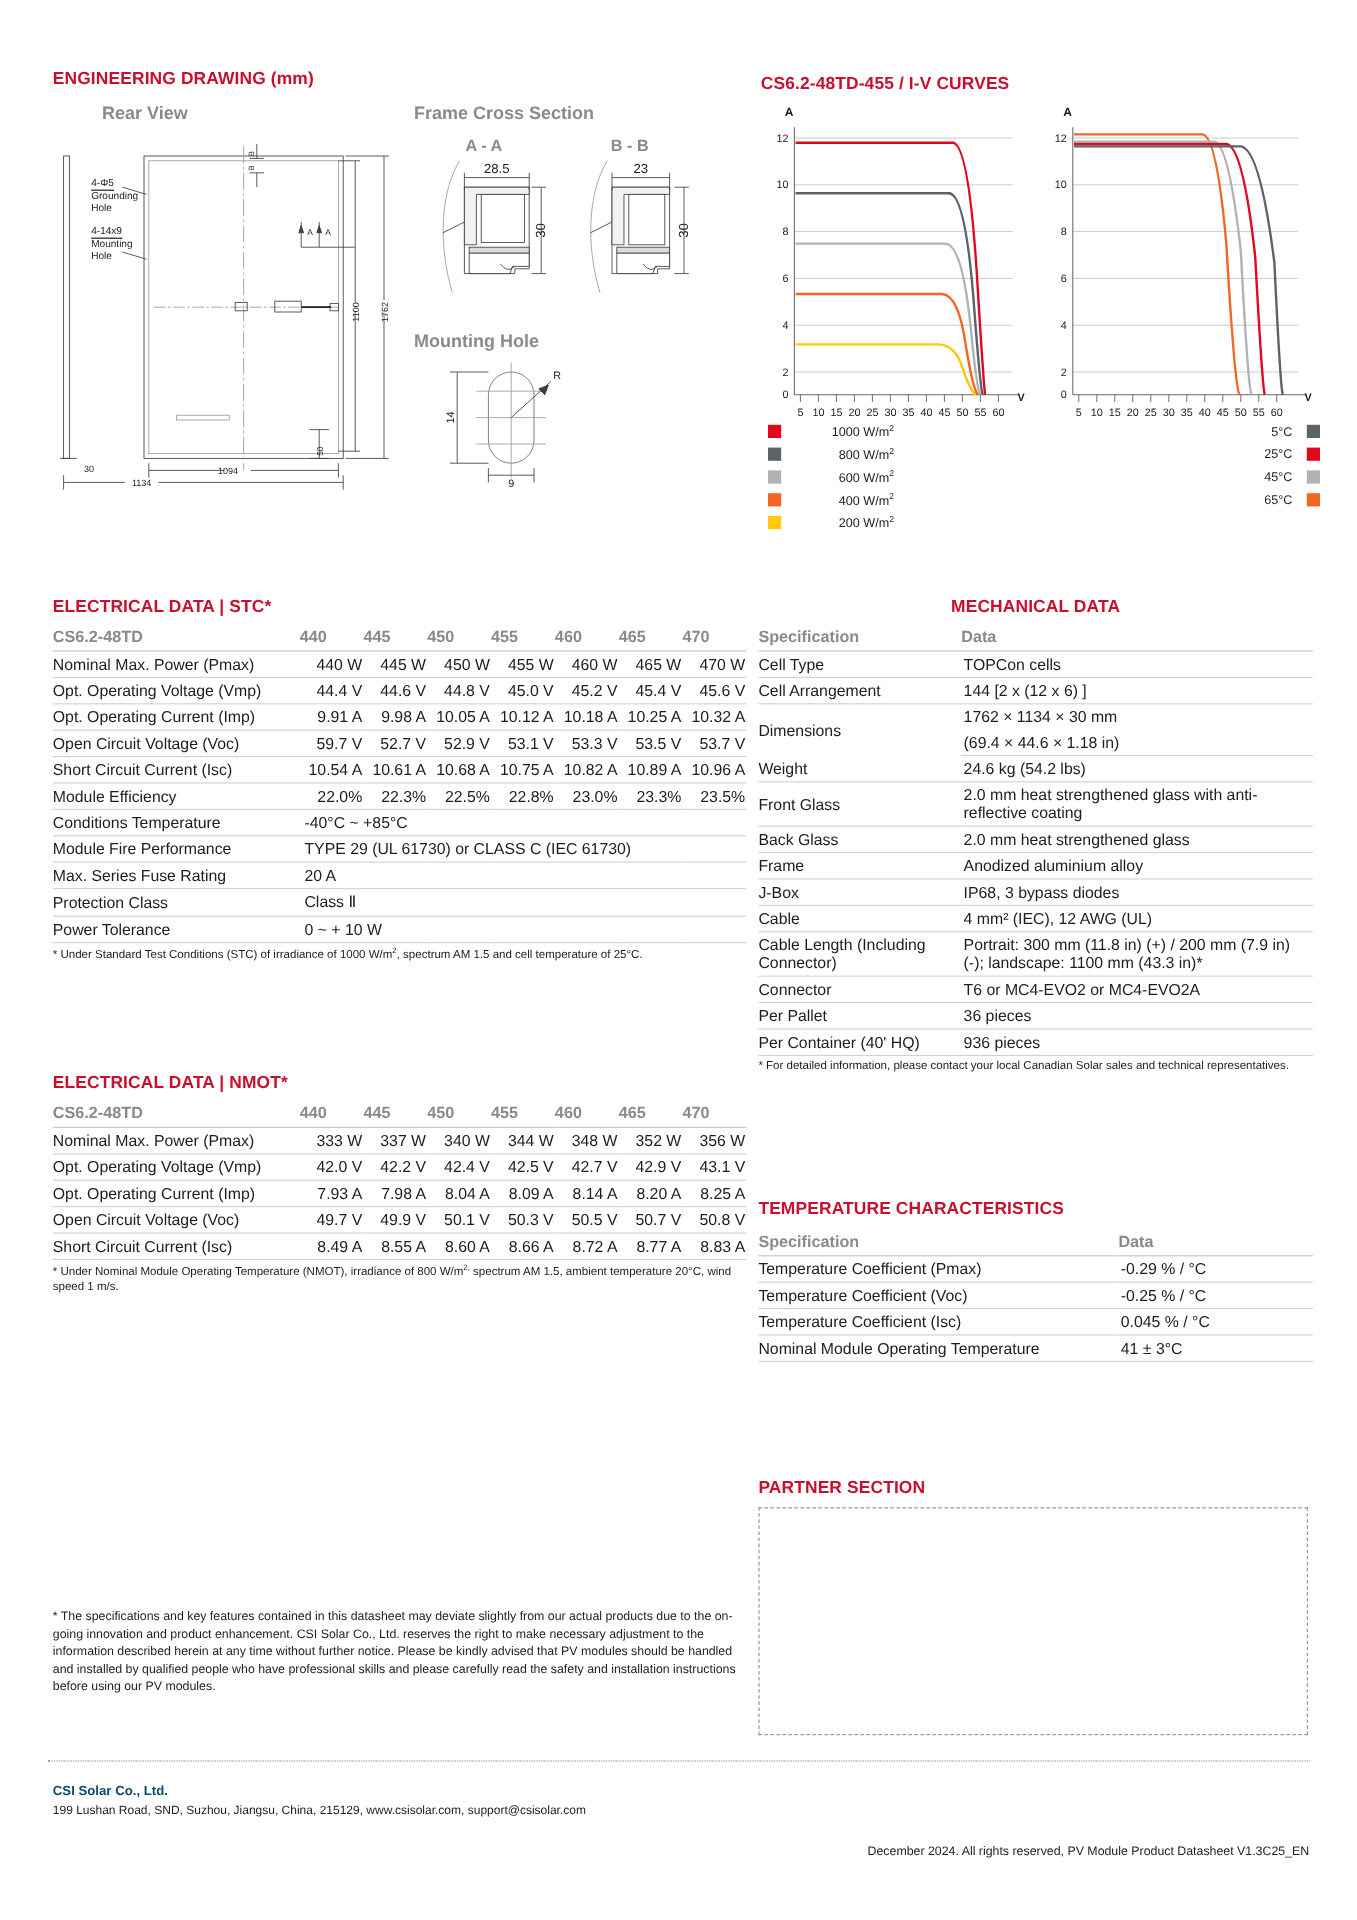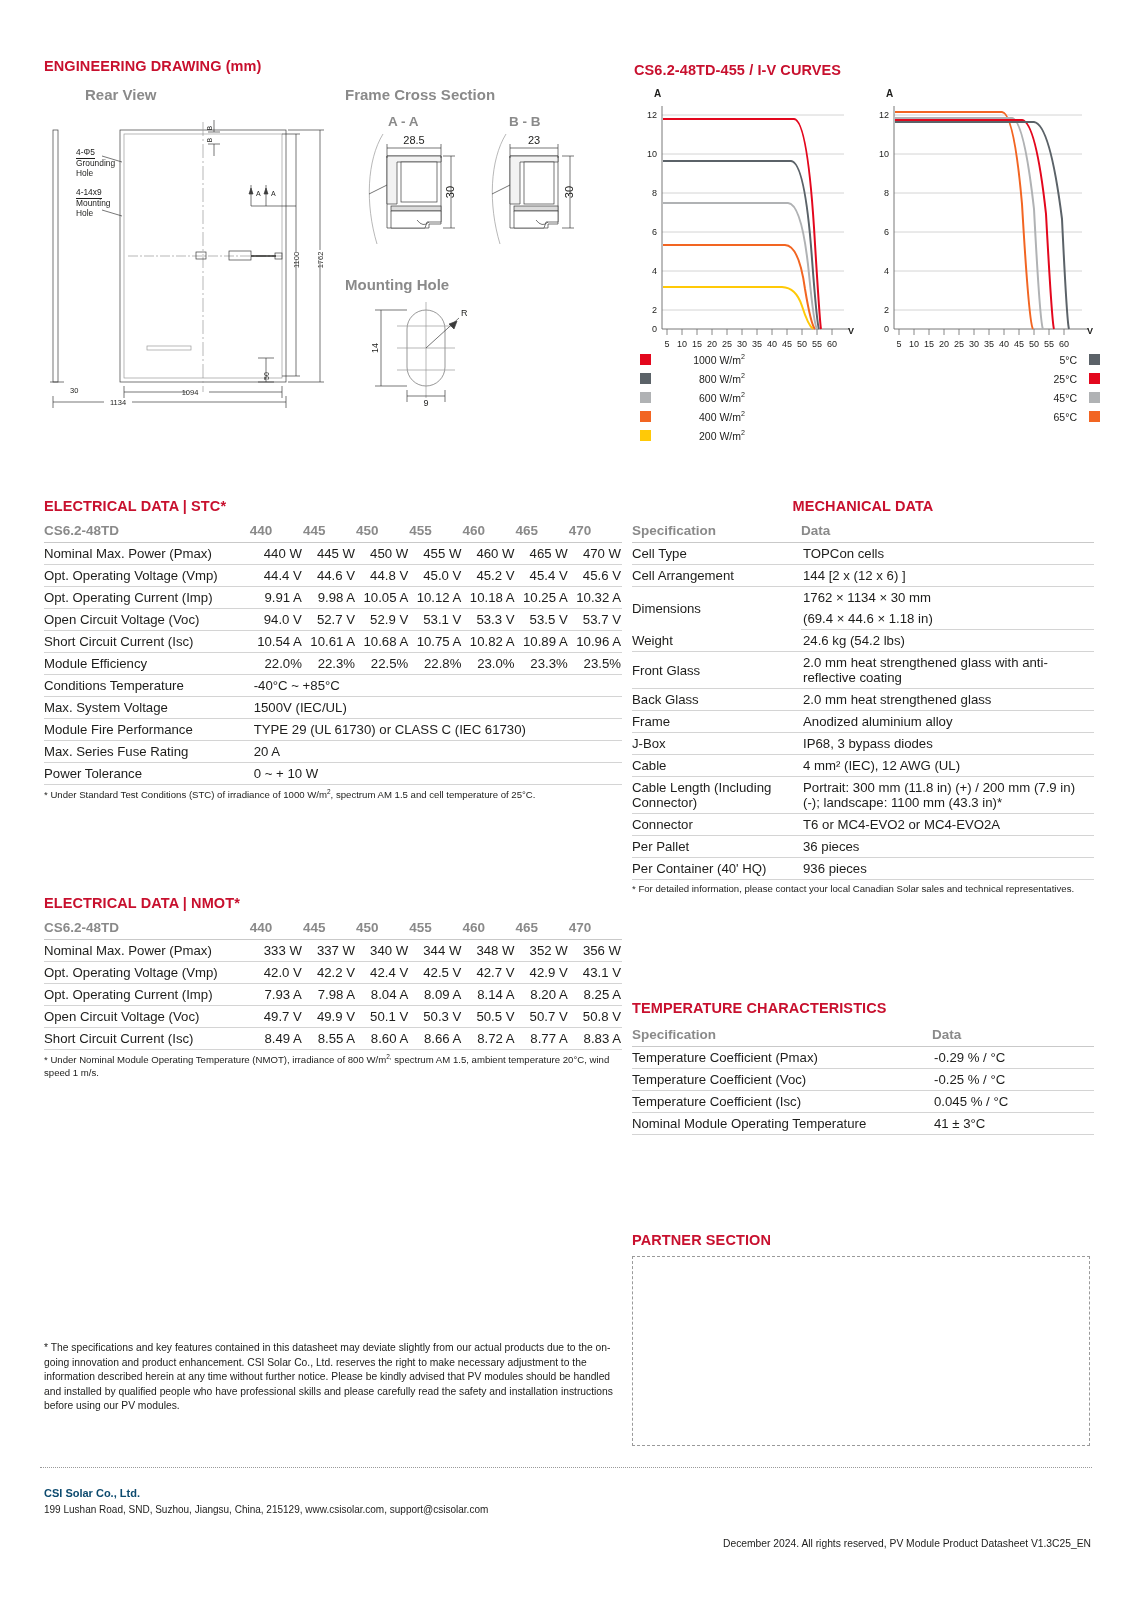--- a/index.html
+++ b/index.html
@@ -471,21 +471,21 @@
             <td class="num">9.91 A</td>
             <td class="num">9.98 A</td>
             <td class="num">10.05 A</td>
             <td class="num">10.12 A</td>
             <td class="num">10.18 A</td>
             <td class="num">10.25 A</td>
             <td class="num">10.32 A</td>
           </tr>
           <tr>
             <td class="lbl nm">Open Circuit Voltage (Voc)</td>
-            <td class="num">94.0 V</td>
+            <td class="num">59.7 V</td>
             <td class="num">52.7 V</td>
             <td class="num">52.9 V</td>
             <td class="num">53.1 V</td>
             <td class="num">53.3 V</td>
             <td class="num">53.5 V</td>
             <td class="num">53.7 V</td>
           </tr>
           <tr>
             <td class="lbl nm">Short Circuit Current (Isc)</td>
             <td class="num">10.54 A</td>
@@ -504,30 +504,30 @@
             <td class="num">22.8%</td>
             <td class="num">23.0%</td>
             <td class="num">23.3%</td>
             <td class="num">23.5%</td>
           </tr>
           <tr>
             <td class="lbl nm">Conditions Temperature</td>
             <td class="span" colspan="7">-40°C ~ +85°C</td>
           </tr>
           <tr>
-            <td class="lbl nm">Max. System Voltage</td>
-            <td class="span" colspan="7">1500V (IEC/UL)</td>
-          </tr>
-          <tr>
             <td class="lbl nm">Module Fire Performance</td>
             <td class="span" colspan="7">TYPE 29 (UL 61730) or CLASS C (IEC 61730)</td>
           </tr>
           <tr>
             <td class="lbl nm">Max. Series Fuse Rating</td>
             <td class="span" colspan="7">20 A</td>
+          </tr>
+          <tr>
+            <td class="lbl nm">Protection Class</td>
+            <td class="span" colspan="7">Class Ⅱ</td>
           </tr>
           <tr>
             <td class="lbl nm">Power Tolerance</td>
             <td class="span" colspan="7">0 ~ + 10 W</td>
           </tr>
         </tbody>
     </table>
     <div class="foot">
       <span>* Under Standard Test Conditions (STC) of irradiance of 1000 W/m</span><sup>2</sup><span>, spectrum AM 1.5 and cell temperature of 25°C.</span>
     </div>

